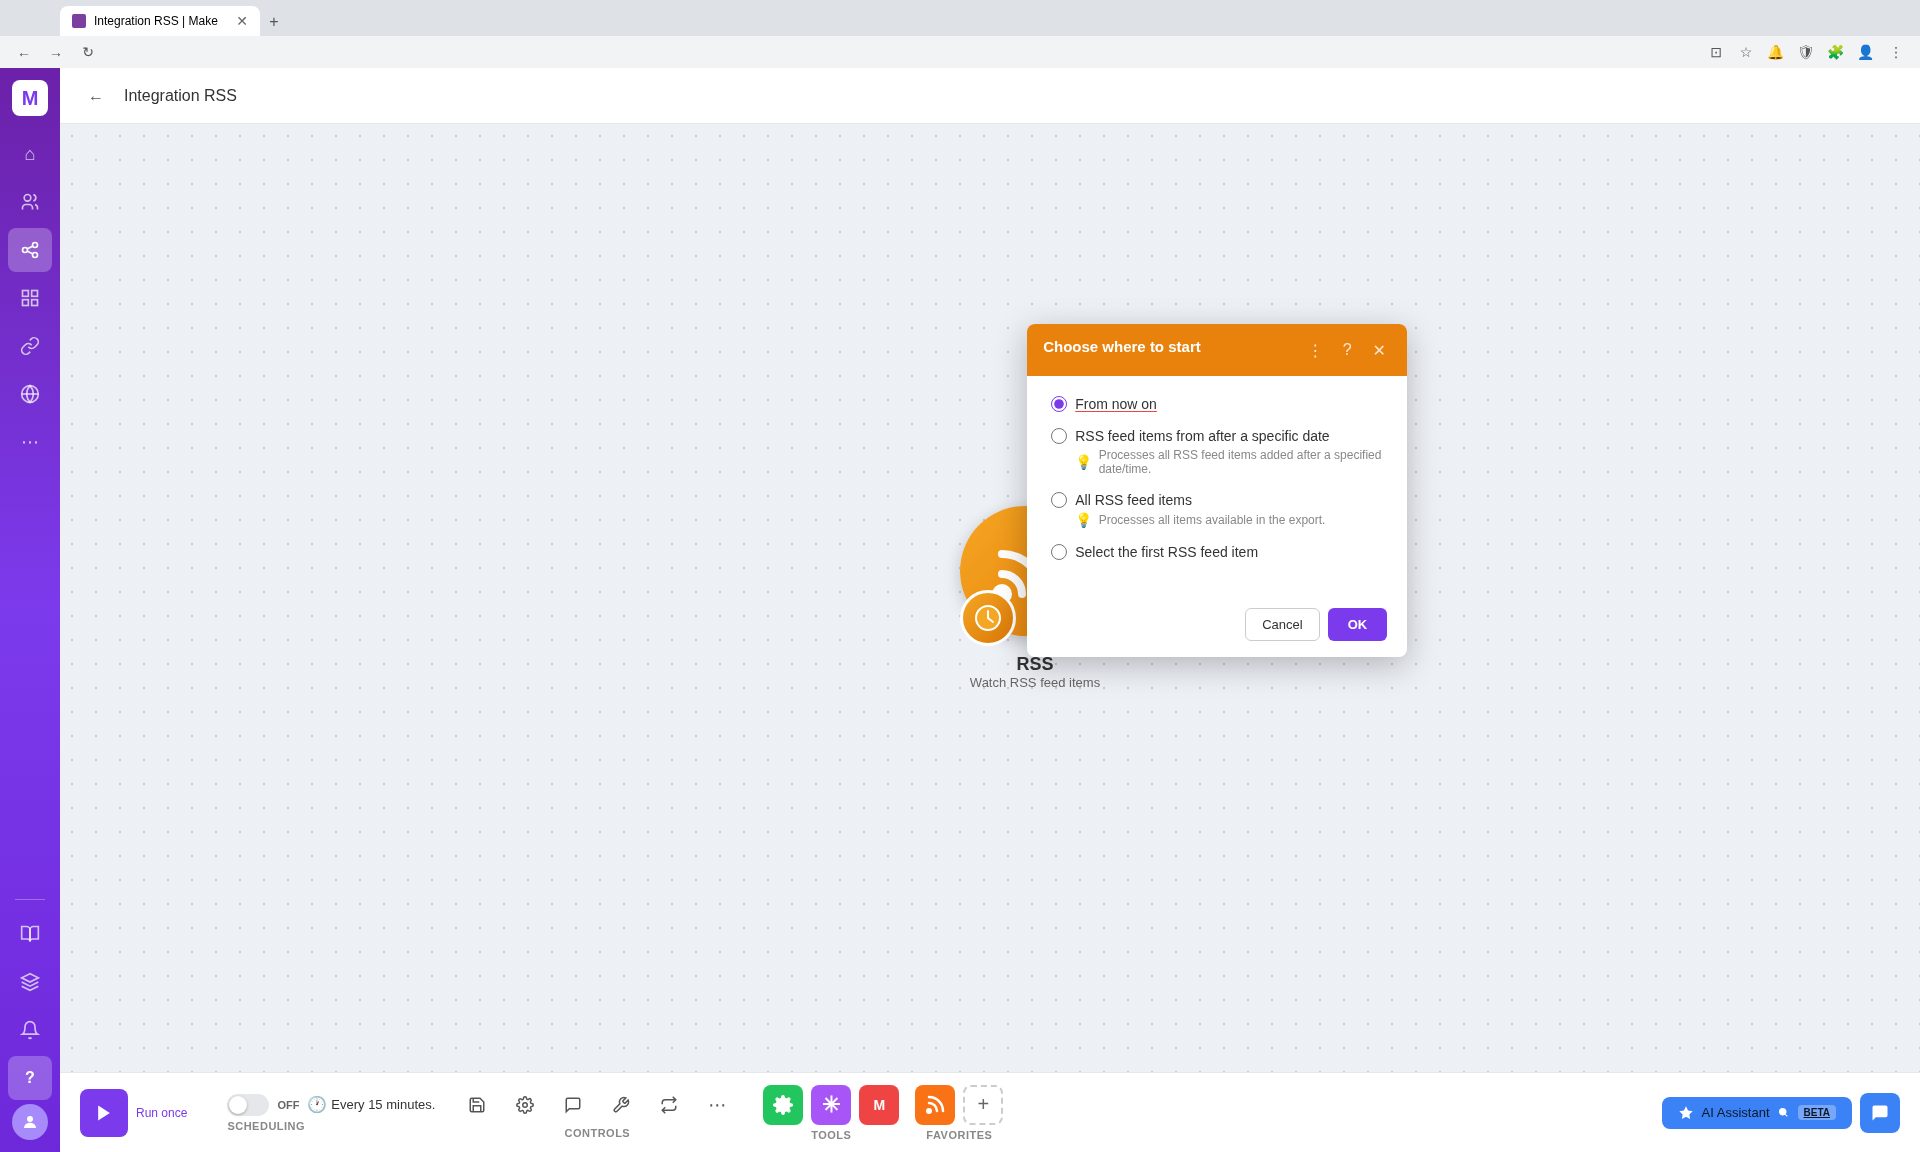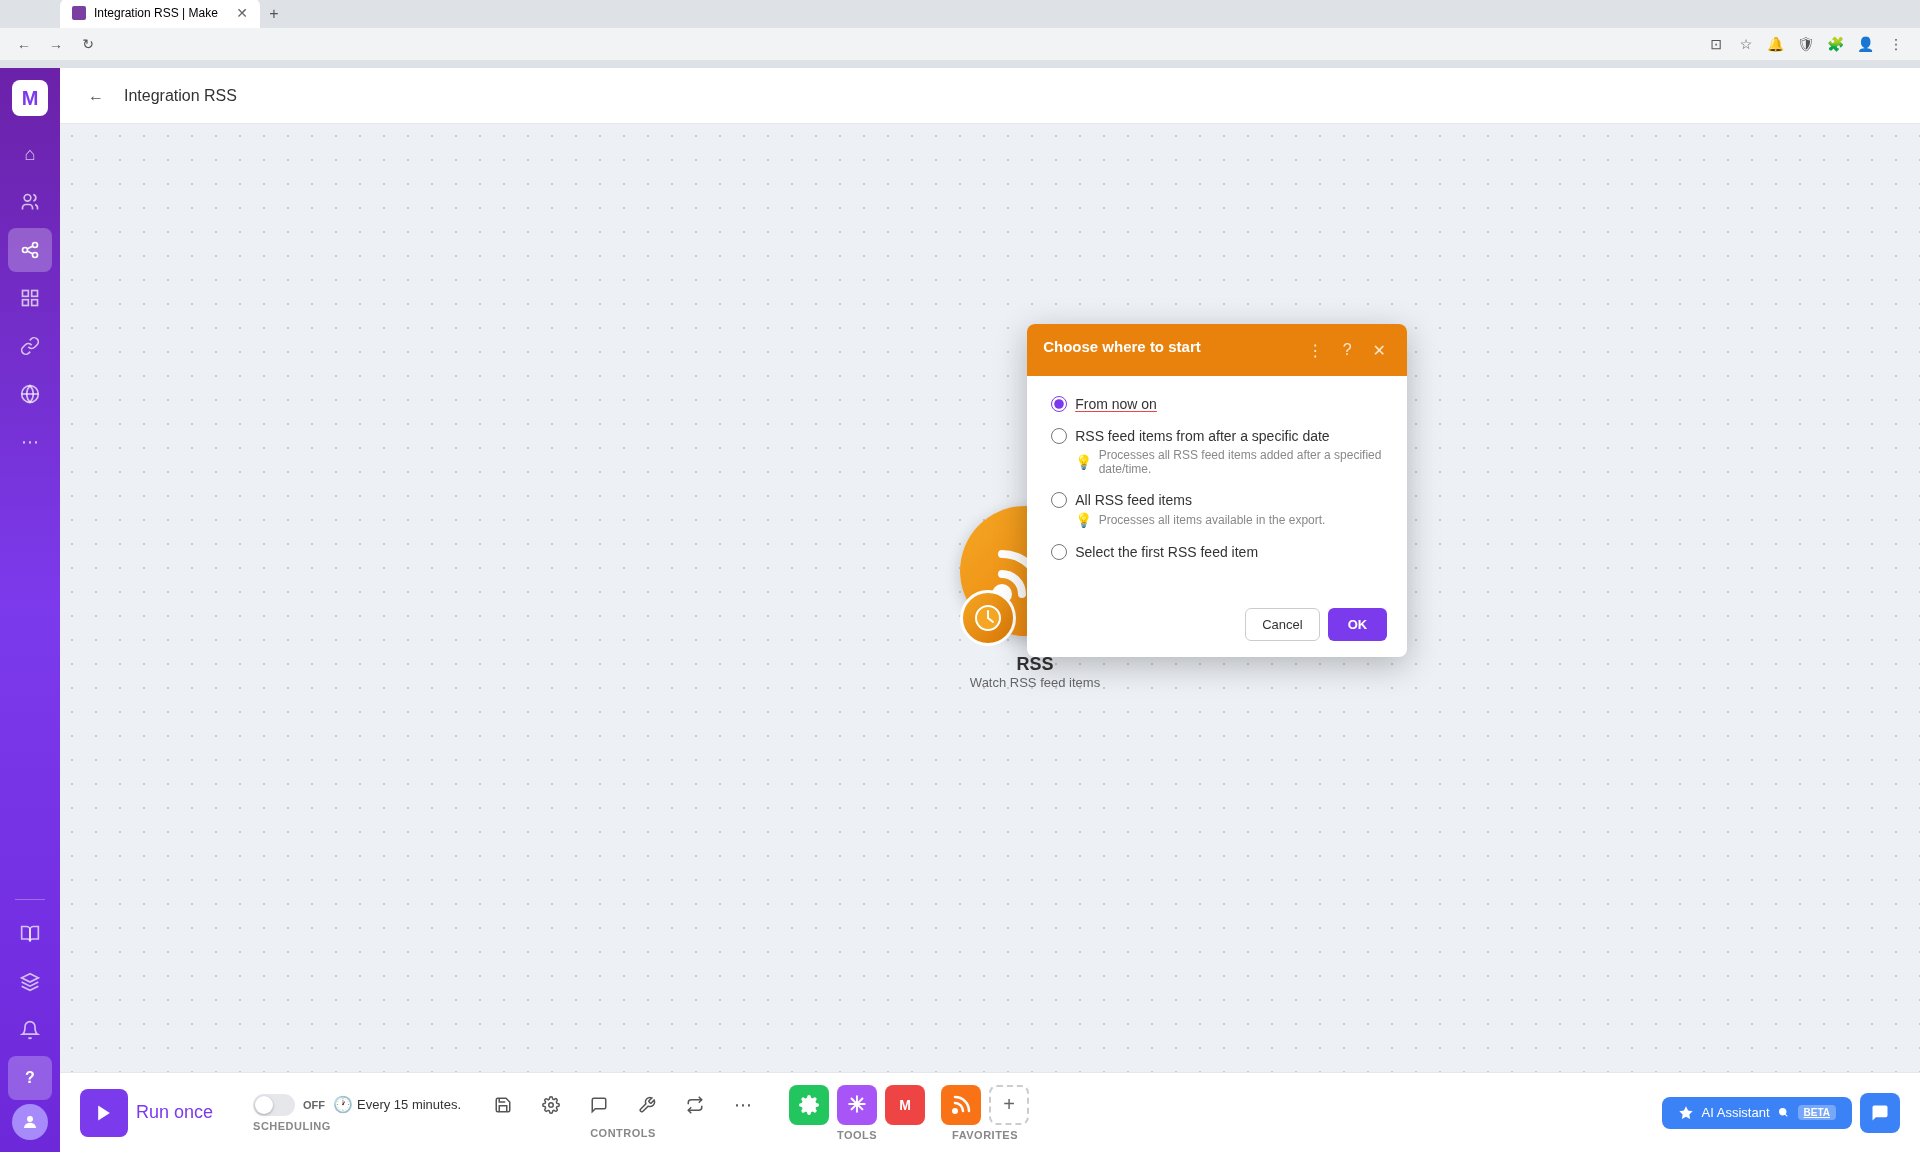--- a/index.html
+++ b/index.html
@@ -7,21 +7,21 @@
 
     
     .browser-chrome {
       width: 1920px;
       background: #dee1e6;
       height: 68px;
       display: flex;
       flex-direction: column;
     }
     .tab-bar {
-      height: 28px;
+      height: 36px;
       background: #dee1e6;
       display: flex;
       align-items: flex-end;
       padding-left: 60px;
     }
     .browser-tab {
       background: white;
       border-radius: 8px 8px 0 0;
       padding: 0 12px;
       height: 30px;
@@ -279,21 +279,21 @@
       height: 48px;
       background: #7c3aed;
       border-radius: 8px;
       display: flex;
       align-items: center;
       justify-content: center;
       cursor: pointer;
       margin-right: 8px;
     }
     .run-label {
-      font-size: 18px;
+      font-size: 12px;
       color: #7c3aed;
       font-weight: 500;
       margin-right: 40px;
     }
     .toggle-track {
       width: 42px;
       height: 22px;
       background: #e5e7eb;
       border-radius: 11px;
       position: relative;
@@ -381,21 +381,21 @@
       font-size: 11px;
       color: #888;
       font-weight: 600;
       letter-spacing: 0.5px;
       text-transform: uppercase;
       margin-top: 4px;
     }
     .ai-assistant-btn {
       margin-left: auto;
       background: #3b82f6;
-      color: #ffffff;
+      color: #0f172a;
       border: none;
       border-radius: 8px;
       padding: 8px 16px;
       font-size: 13px;
       cursor: pointer;
       display: flex;
       align-items: center;
       gap: 8px;
     }
     .beta-badge {

